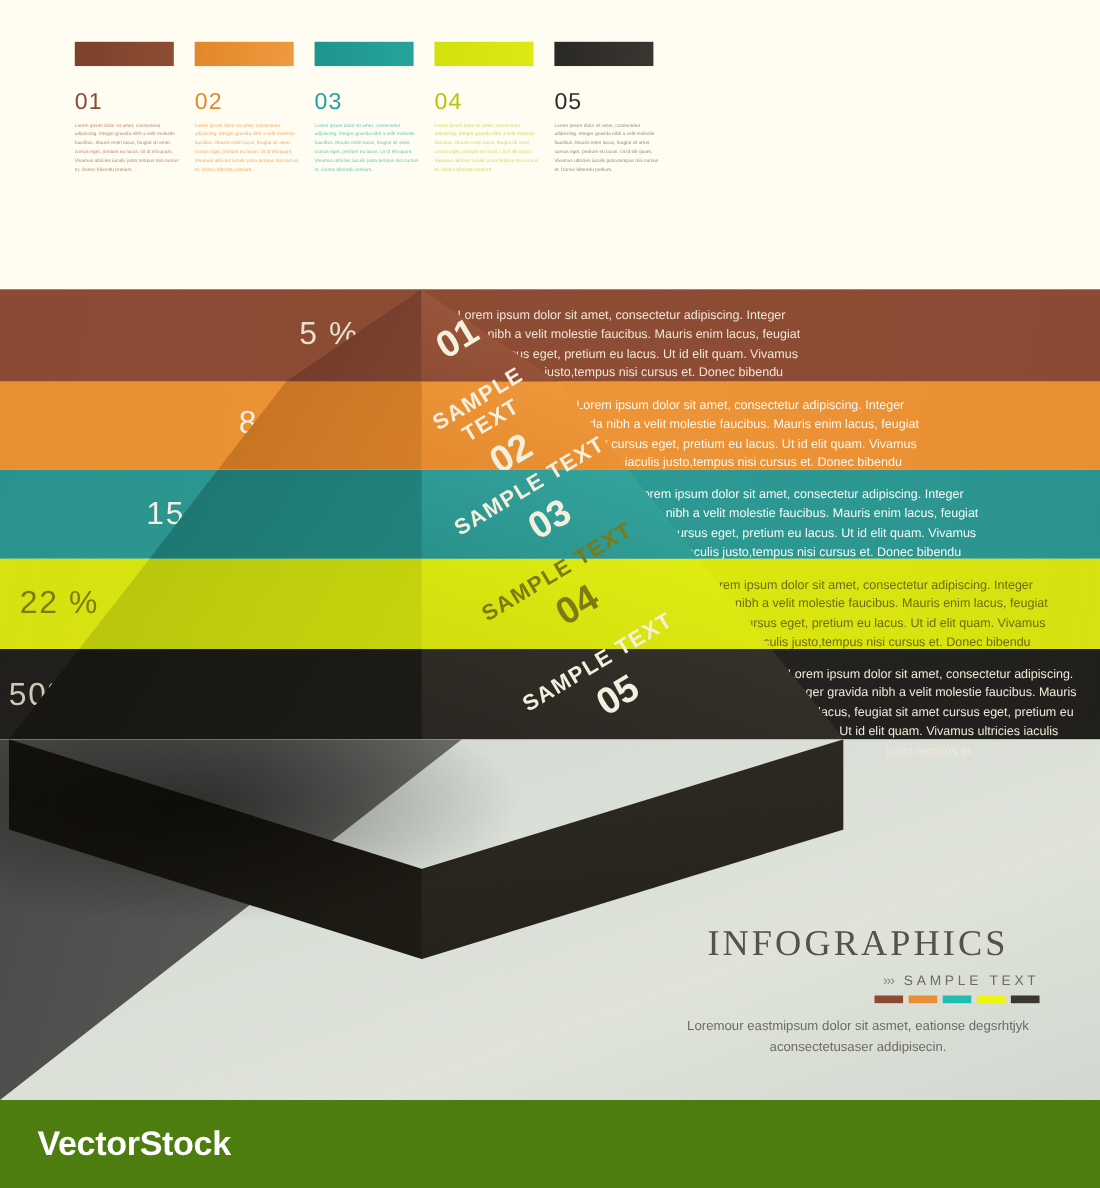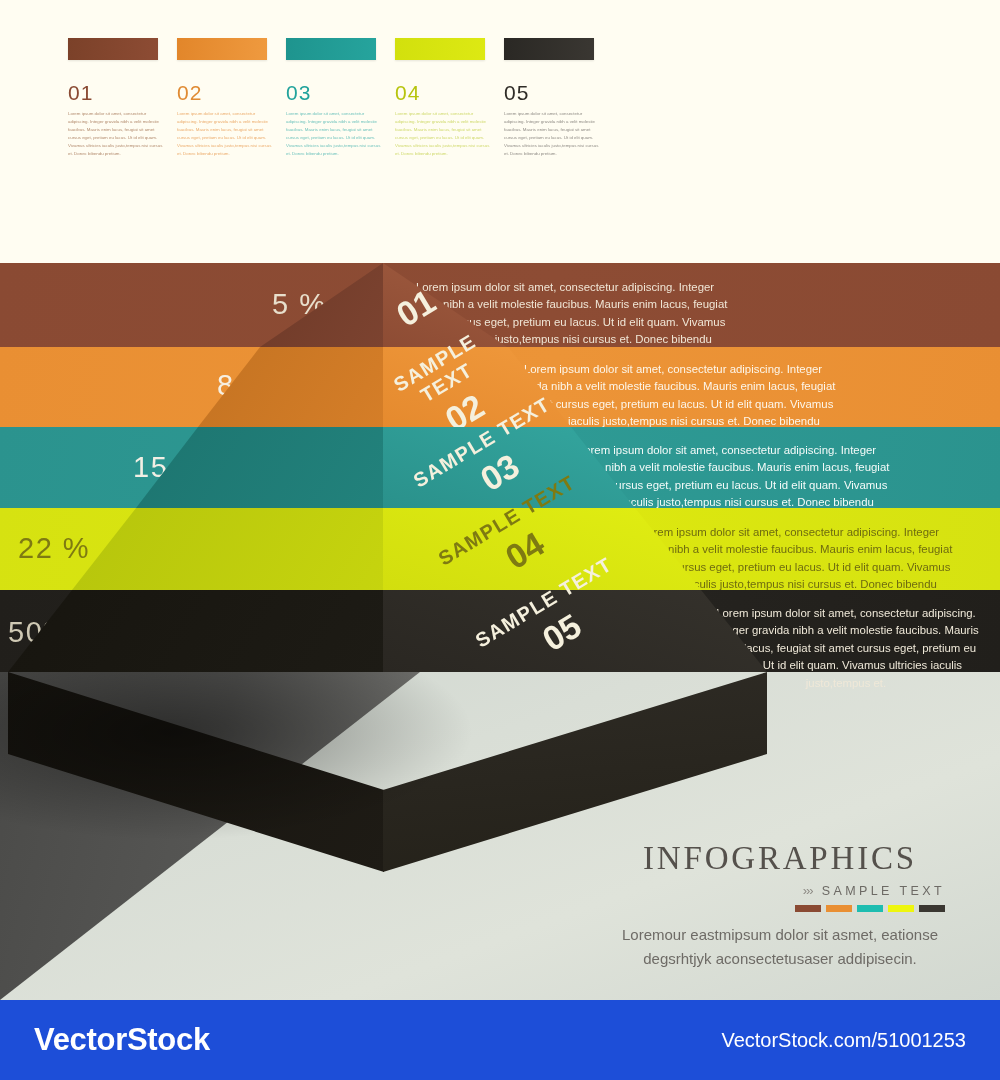--- a/index.html
+++ b/index.html
@@ -107,27 +107,27 @@
     font-family:"Liberation Serif", serif;
   }
   .brand-sub-row {
     display:flex; align-items:center; justify-content:flex-end; gap:9px; margin-top:6px;
   }
   .chev { color:#8d8a84; font-size:13px; letter-spacing:-1px; }
   .brand-sub { font-size:12.5px; letter-spacing:3.4px; color:#6d6a65; }
   .brand-bar { display:flex; gap:5px; justify-content:flex-end; margin-top:7px; }
   .brand-bar i { width:26px; height:7px; display:block; }
   .brand-note {
-    margin-top:11px; font-size:15px; line-height:1.62; color:#6e6b66;
+    margin-top:11px; font-size:12px; line-height:1.62; color:#6e6b66;
   }
 
   
   .wm {
     position:absolute; left:0; top:1000px; width:1000px; height:80px;
-    background:#1d4ed8; color:#fff;
+    background:#4d7c0f; color:#fff;
     display:flex; align-items:center; justify-content:space-between;
     padding:0 34px;
   }
   .wm-logo { font-size:31px; font-weight:700; letter-spacing:-.3px; }
   .wm-url  { font-size:20px; font-weight:400; }
 </style>
 </head>
 <body>
 
 <div id="stage">
@@ -264,16 +264,15 @@
       <i style="background:#e98f33;"></i>
       <i style="background:#1ebdb0;"></i>
       <i style="background:#eef60e;"></i>
       <i style="background:#3a3731;"></i>
     </div>
     <div class="brand-note">Loremour eastmipsum dolor sit asmet, eationse degsrhtjyk aconsectetusaser addipisecin.</div>
   </div>
 
   <div class="wm">
     <span class="wm-logo">VectorStock</span>
-    <span class="wm-url">VectorStock.com/51001253</span>
   </div>
 
 </div>
 
 </body></html>

